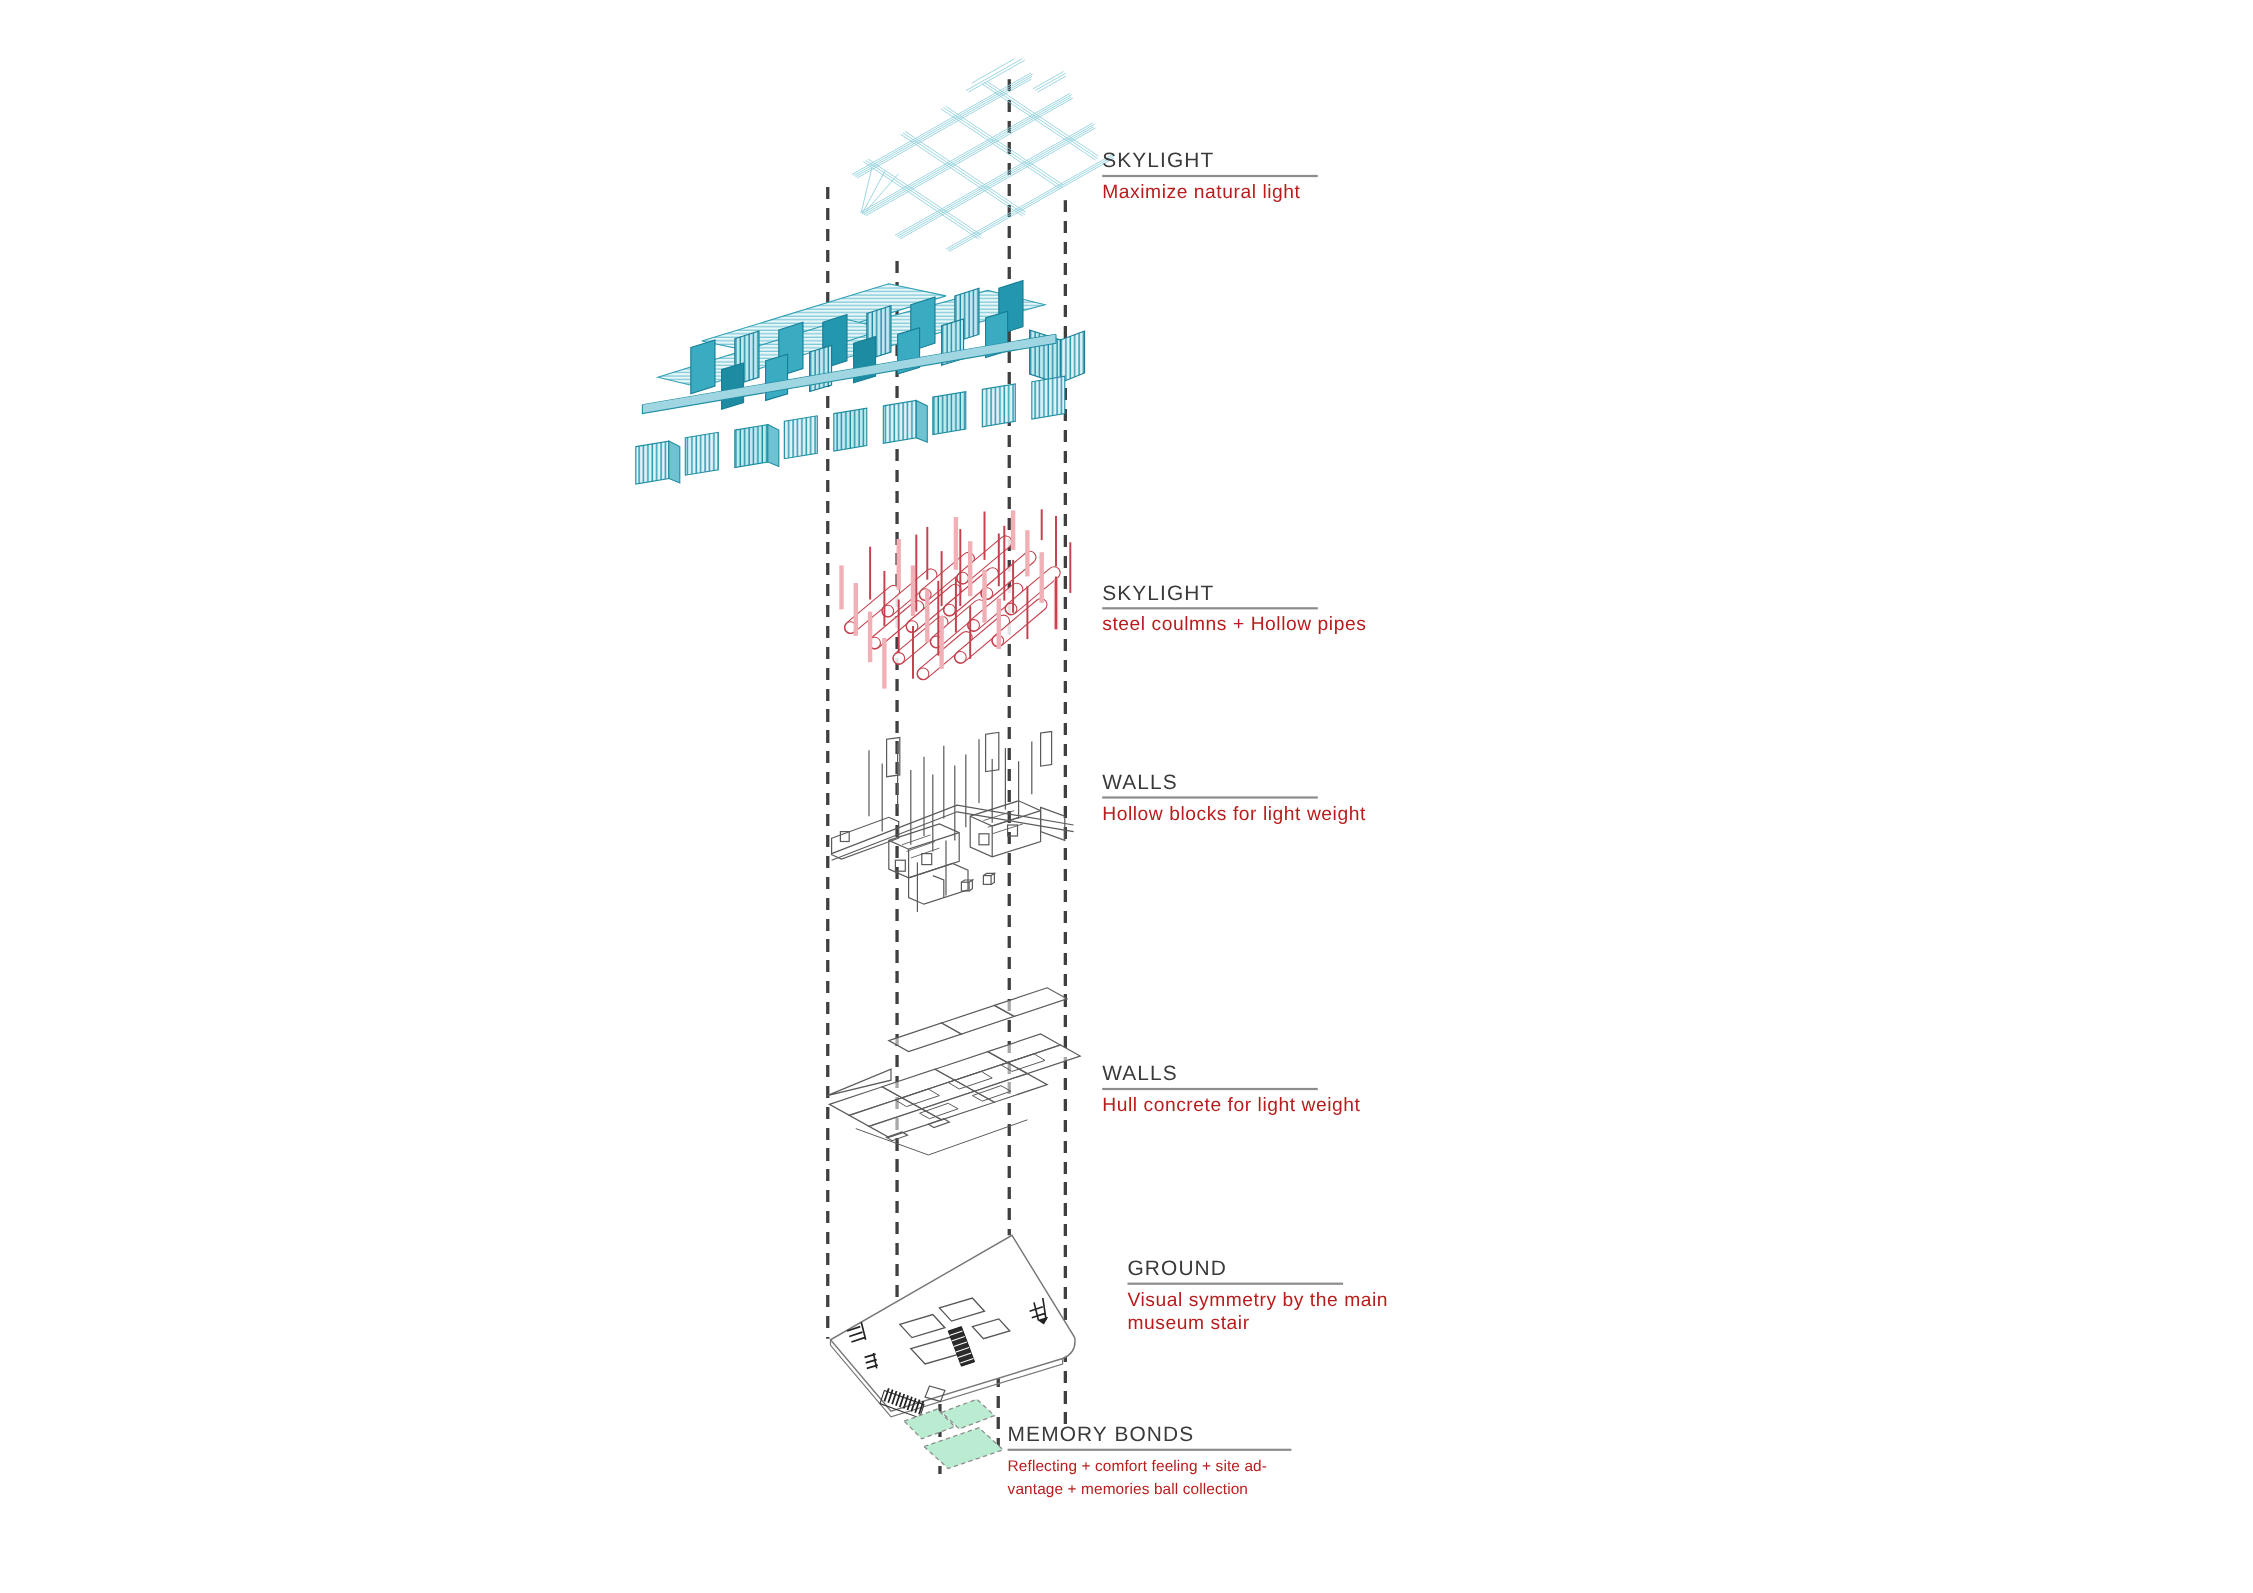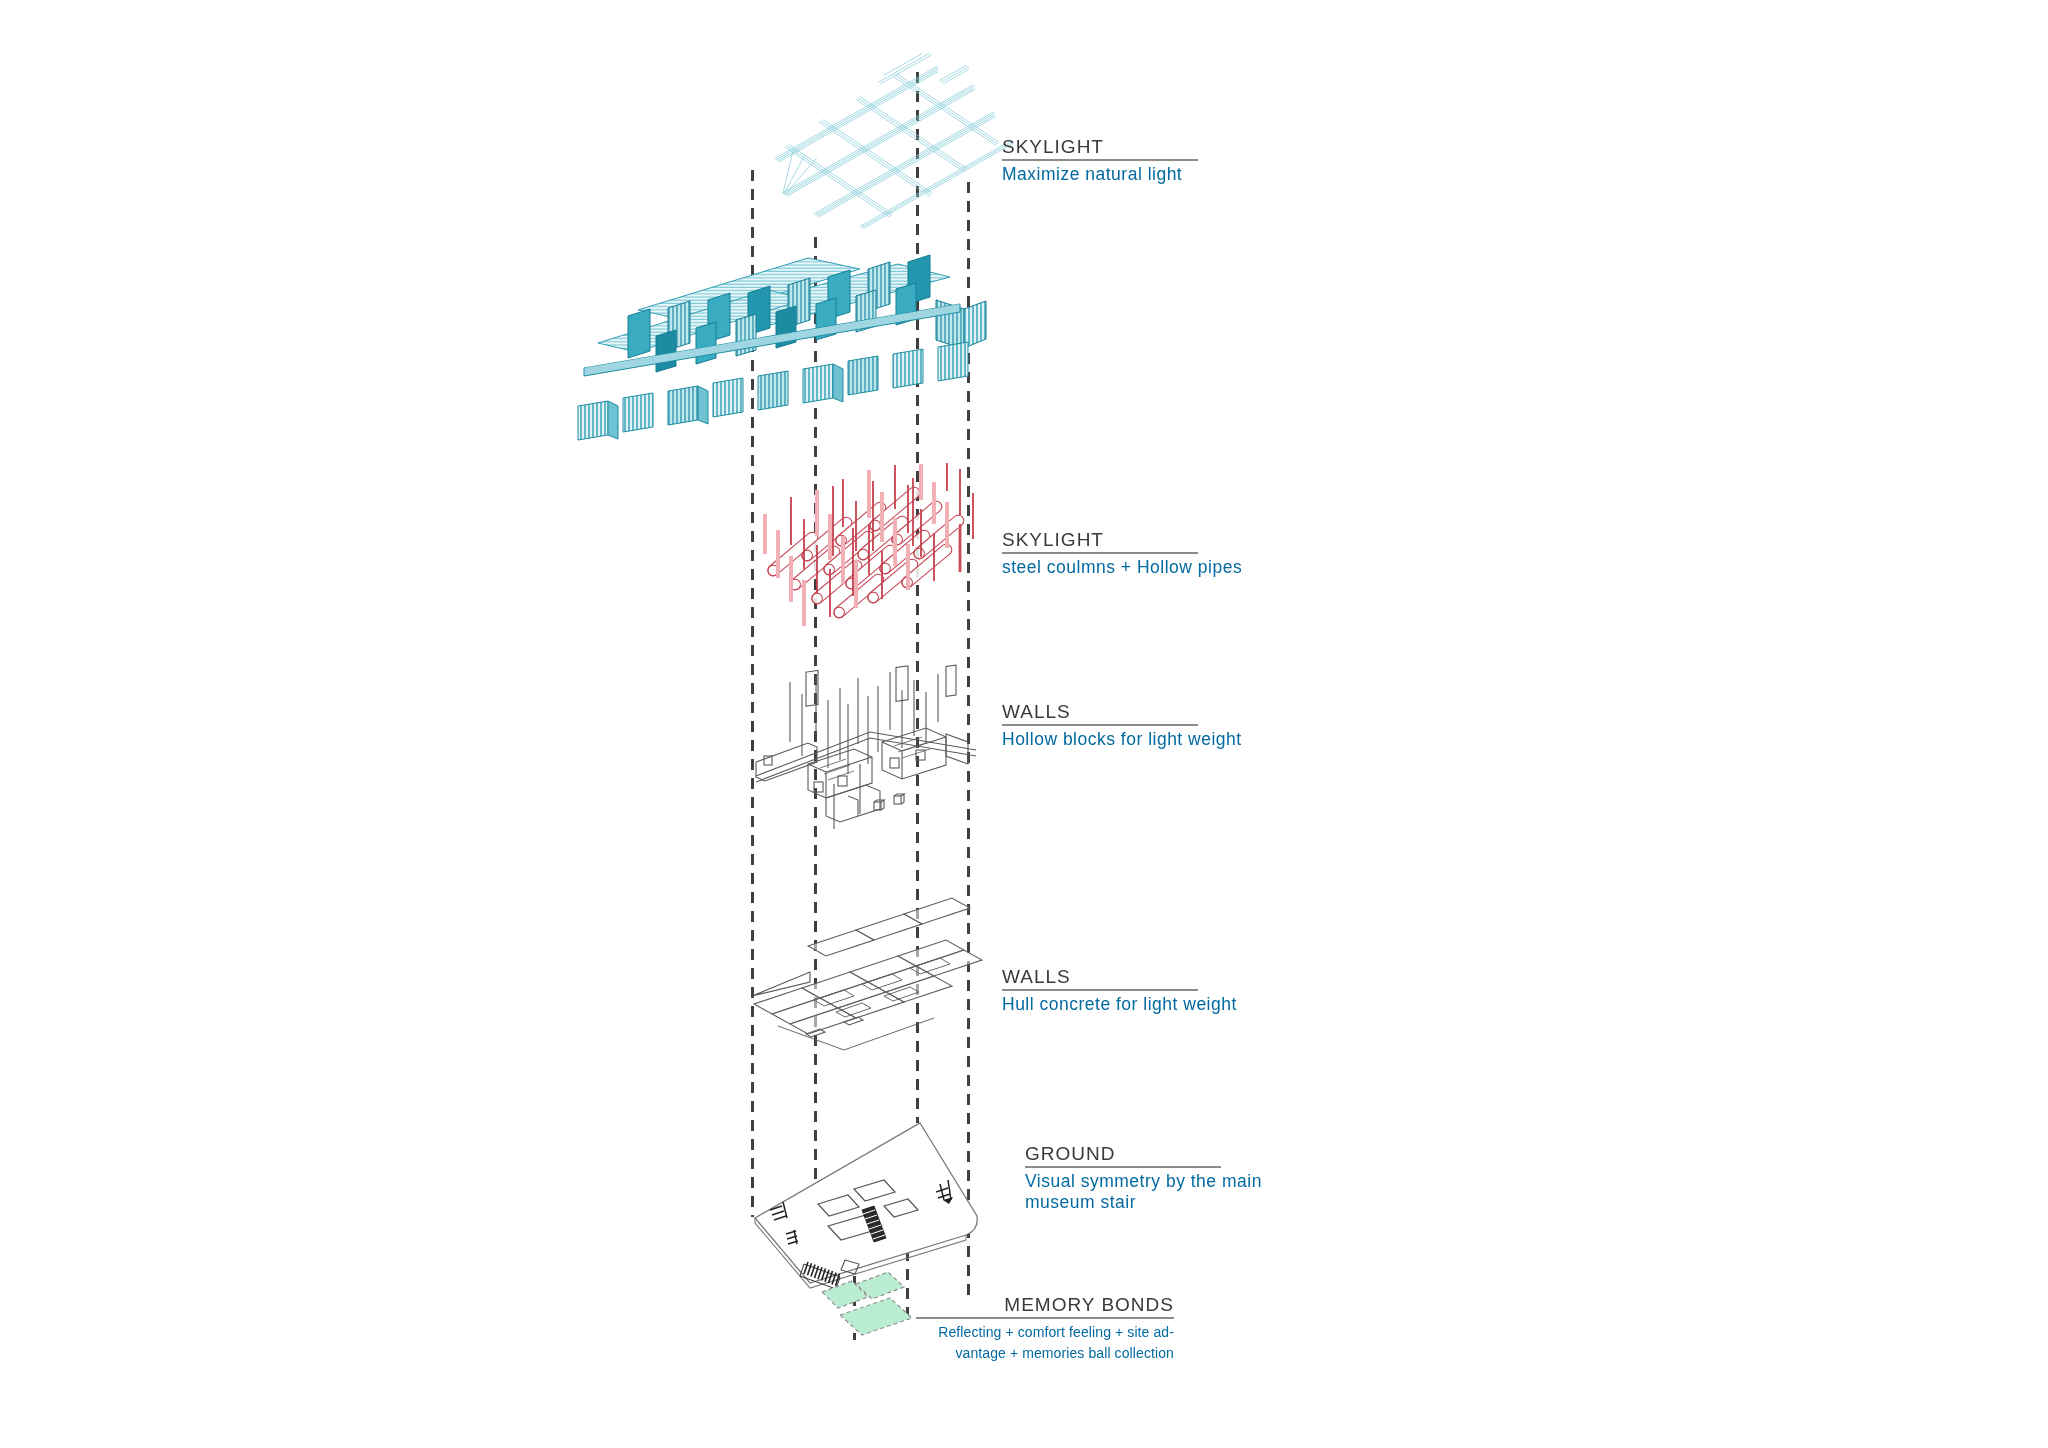--- a/index.html
+++ b/index.html
@@ -16,21 +16,21 @@
   
   .drawing{position:absolute;}
   .drawing svg{display:block;overflow:visible;}
   
   .label{position:absolute;color:#3c3c3c;}
   .lbl-title{
     font-size:19px;letter-spacing:1px;line-height:20px;white-space:nowrap;
     color:#3a3a3a;font-weight:400;
   }
   .lbl-rule{height:0;border-top:2px solid #8c8c8c;margin-top:2px;margin-bottom:3px;}
-  .lbl-desc{font-size:17.5px;letter-spacing:.5px;line-height:21px;color:#0369a1;white-space:nowrap;}
+  .lbl-desc{font-size:17.5px;letter-spacing:.5px;line-height:21px;color:#b91c1c;white-space:nowrap;}
   .lbl-desc span{display:block;}
   .label.memory .lbl-desc{font-size:14px;letter-spacing:.1px;}
 </style>
 </head>
 <body>
 
 <div class="stage">
 
   <div class="gline" style="left:751px;top:170px;height:1047px;"></div>
   <div class="gline" style="left:814px;top:237px;height:1025px;"></div>
@@ -364,21 +364,21 @@
 
   <div class="label" style="left:1002px;top:1144px;margin-left:23px;">
     <div class="lbl-title">GROUND</div>
     <div class="lbl-rule" style="width:196px;"></div>
     <div class="lbl-desc">
       <span>Visual symmetry by the main</span>
       <span>museum stair</span>
     </div>
   </div>
 
-  <div class="label memory" style="left:916px;top:1295px;text-align:right;">
+  <div class="label memory" style="left:916px;top:1295px;">
     <div class="lbl-title">MEMORY BONDS</div>
     <div class="lbl-rule" style="width:258px;"></div>
     <div class="lbl-desc">
       <span>Reflecting + comfort feeling + site ad-</span>
       <span>vantage + memories ball collection</span>
     </div>
   </div>
 
 </div>
 

